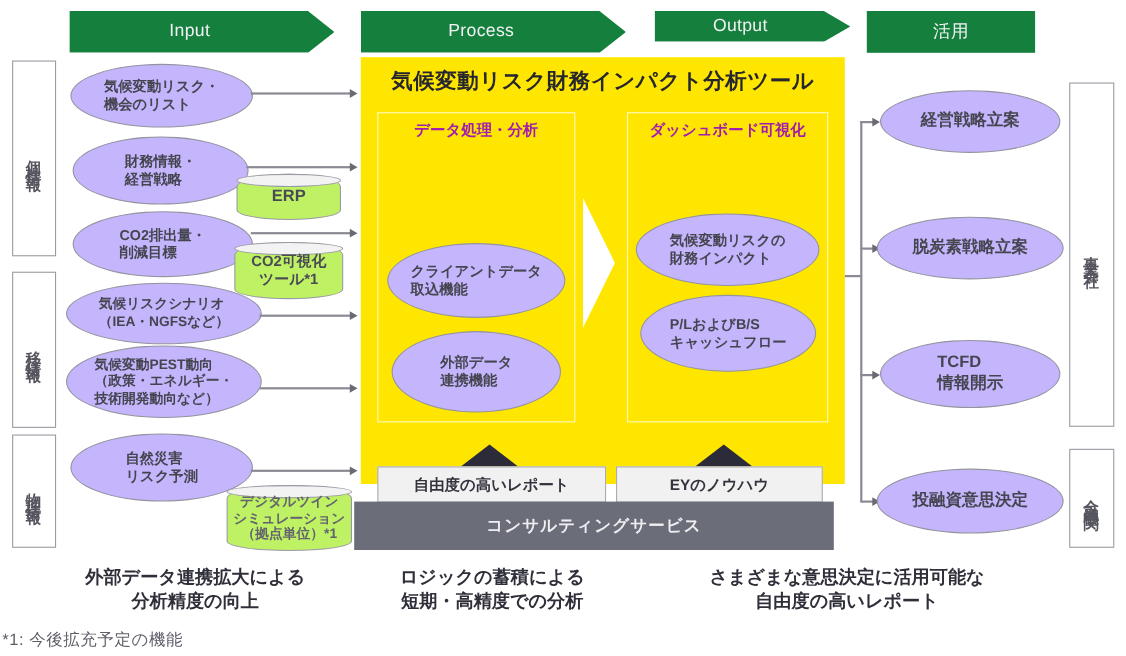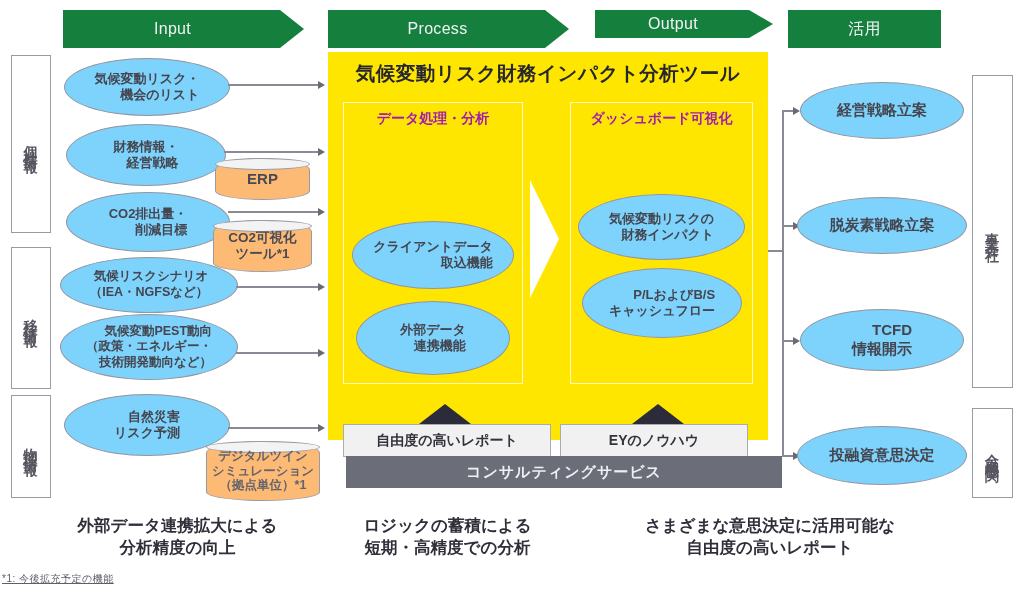--- a/index.html
+++ b/index.html
@@ -10,25 +10,25 @@
   .hdr{background:#15803d;color:#F2F2F5;display:flex;align-items:center;justify-content:center;
        font-weight:normal;font-size:16px;letter-spacing:.3px;}
   .chev{clip-path:polygon(0 0,calc(100% - 24px) 0,100% 50%,calc(100% - 24px) 100%,0 100%);
         padding-right:22px;}
   
   .vcat{background:#fff;border:1.5px solid #9A9AA3;color:#55555F;
         display:flex;align-items:center;justify-content:center;
         writing-mode:vertical-rl;text-orientation:upright;
         font-size:14px;font-weight:600;letter-spacing:5px;}
   
-  .oval{background:#7dd3fc;border:1.5px solid #94949E;border-radius:50%;
-        display:flex;align-items:center;justify-content:center;text-align:right;
+  .oval{background:#c4b5fd;border:1.5px solid #94949E;border-radius:50%;
+        display:flex;align-items:center;justify-content:center;text-align:left;
         font-weight:bold;color:#45454F;white-space:pre-line;line-height:1.25;font-size:13px;}
   
-  .cyl{background:#fdba74;border:1.5px solid #9A9AA3;
+  .cyl{background:#bef264;border:1.5px solid #9A9AA3;
        border-radius:50% 50% 50% 50%/12px 12px 9px 9px;
        display:flex;align-items:center;justify-content:center;text-align:center;
        font-weight:bold;color:#4A4A55;white-space:pre-line;line-height:1.18;}
   .cyl::before{content:"";position:absolute;left:-1px;right:-1px;top:-1px;height:12px;
        border:1.5px solid #9A9AA3;border-radius:50%;background:#F3F3F4;box-sizing:border-box;}
   .cyl span{position:relative;z-index:1;}
   
   .hline{background:#8A8A94;height:1.5px;}
   .vline{background:#8A8A94;width:1.5px;}
   .ah{width:0;height:0;border-top:4px solid transparent;border-bottom:4px solid transparent;
@@ -41,21 +41,21 @@
        border-bottom:20px solid #2B2B3A;}
   .bigarrow{width:0;height:0;border-top:59px solid transparent;border-bottom:59px solid transparent;
        border-left:29px solid #FFFFFF;}
   .wbox{background:#F1F1F2;border:1px solid #ABABB2;display:flex;align-items:center;justify-content:center;
        font-size:14px;font-weight:bold;color:#33333D;}
   .gbar{background:#6B6E79;display:flex;align-items:center;justify-content:center;
        color:#EFEFF2;font-size:15px;font-weight:600;letter-spacing:1px;}
   .summary{text-align:center;font-size:16.5px;font-weight:bold;color:#2F2F3A;
        white-space:pre-line;line-height:1.35;}
   .title{text-align:center;font-size:19.5px;font-weight:900;color:#26262F;letter-spacing:.5px;}
-  .foot{font-size:10px;color:#5F5F6A;letter-spacing:.5px;text-decoration:underline;}
+  .foot{font-size:15px;color:#5F5F6A;letter-spacing:.5px;}
 </style>
 </head>
 <body>
 
 <div class="stage">
 
   <div class="abs hdr chev" style="left:63px;top:10px;width:241px;height:38px;">
       <span>Input</span>
     </div>
   <div class="abs hdr chev" style="left:328px;top:10px;width:241px;height:38px;">
@@ -122,21 +122,21 @@
   <div class="abs ilabel" style="left:570px;top:110px;width:183px;">ダッシュボード可視化</div>
   <div class="abs oval" style="left:578px;top:194px;width:167px;height:66px;">気候変動リスクの
 財務インパクト</div>
   <div class="abs oval" style="left:582px;top:268px;width:160px;height:70px;">P/LおよびB/S
 キャッシュフロー</div>
 
   <div class="abs tri" style="left:419px;top:404px;"></div>
   <div class="abs tri" style="left:632px;top:404px;"></div>
   <div class="abs wbox" style="left:343px;top:424px;width:208px;height:33px;">自由度の高いレポート</div>
   <div class="abs wbox" style="left:560px;top:424px;width:188px;height:33px;">EYのノウハウ</div>
-  <div class="abs gbar" style="left:346px;top:456px;width:436px;height:32px;">コンサルティングサービス</div>
+  <div class="abs gbar" style="left:322px;top:456px;width:436px;height:44px;">コンサルティングサービス</div>
 
   <div class="abs hline" style="left:768px;top:250px;width:15px;"></div>
   <div class="abs vline" style="left:782px;top:110px;height:346px;"></div>
   <div class="abs hline" style="left:782px;top:110px;width:12px;"></div>
   <div class="abs ah" style="left:793px;top:107px;"></div>
   <div class="abs hline" style="left:782px;top:225px;width:12px;"></div>
   <div class="abs ah" style="left:793px;top:222px;"></div>
   <div class="abs hline" style="left:782px;top:340px;width:12px;"></div>
   <div class="abs ah" style="left:793px;top:337px;"></div>
   <div class="abs hline" style="left:782px;top:455px;width:12px;"></div>

